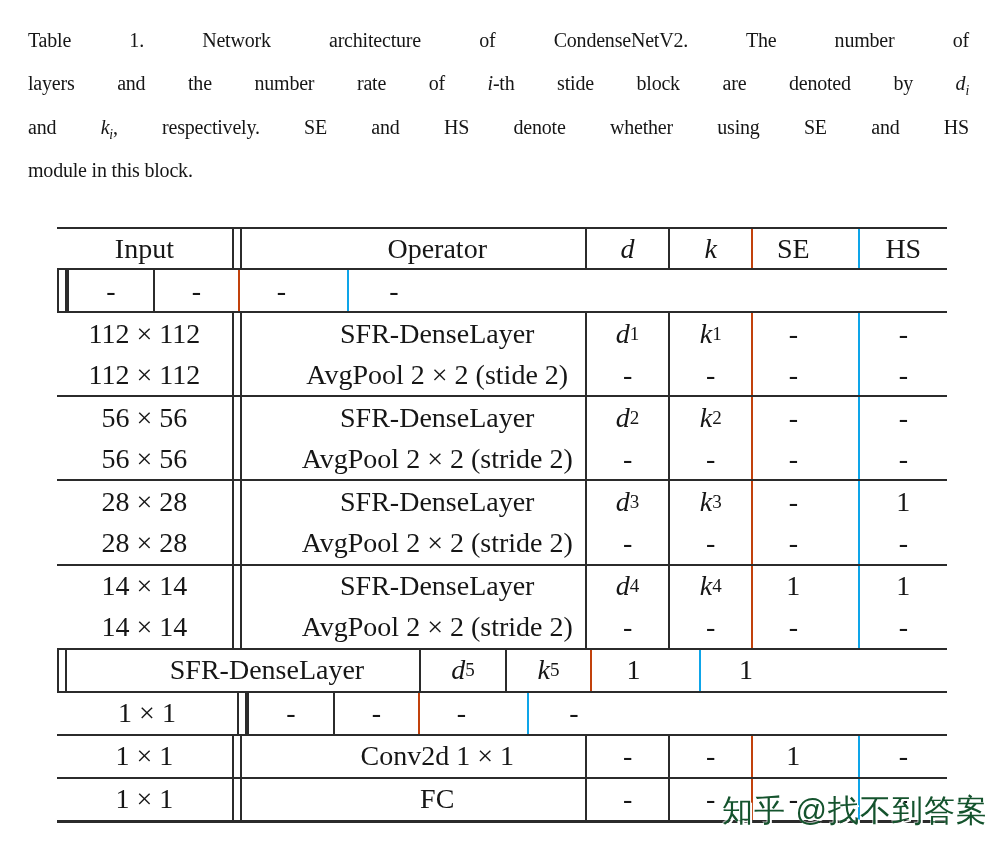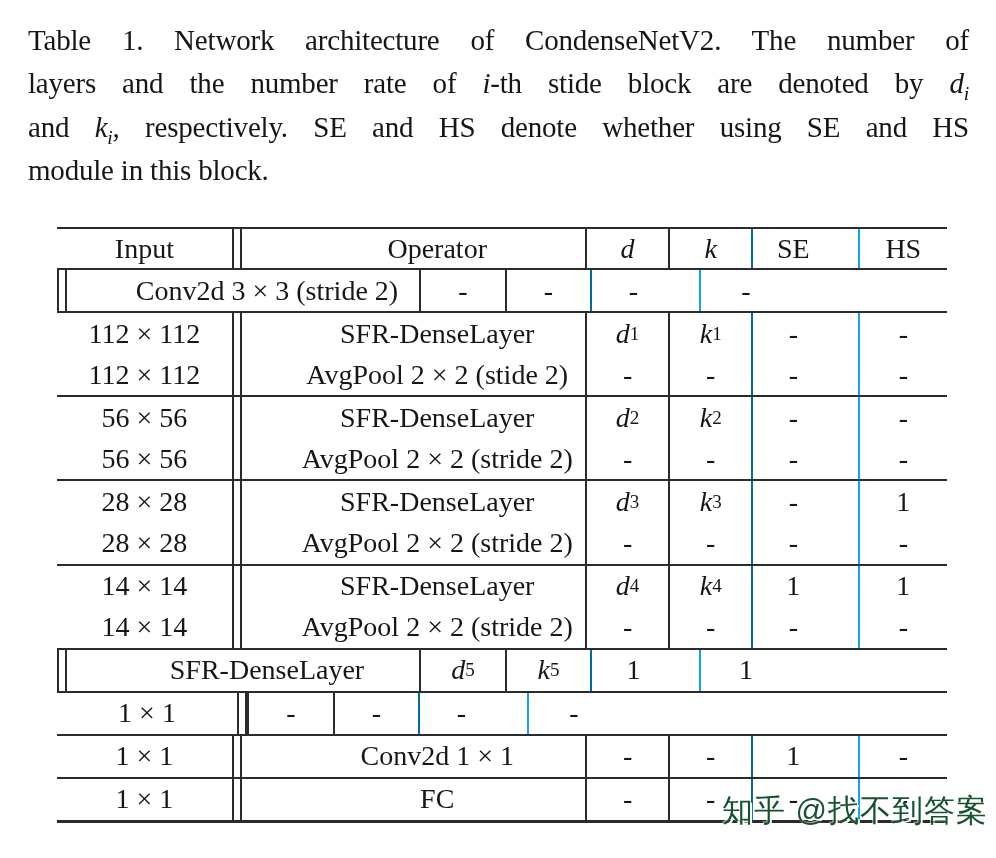--- a/index.html
+++ b/index.html
@@ -4,21 +4,21 @@
 <style>
   html,body { margin:0; padding:0; background:#fff; }
   .page {
     position:relative; width:996px; height:858px; background:#ffffff;
     font-family:"Liberation Serif","DejaVu Serif",serif; color:#161616;
     overflow:hidden;
   }
 
   
   .caption { position:absolute; left:28px; top:19px; width:941px;
-             font-size:29px; line-height:43.4px; letter-spacing:-0.2px; }
+             font-size:20px; line-height:43.4px; letter-spacing:-0.2px; }
   .cap-line { display:block; }
   .cap-line.just { text-align:justify; text-align-last:justify; }
   .it { font-style:italic; }
   sub { font-size:0.68em; line-height:0; }
 
   
   .arch-table {
     position:absolute; left:57px; top:227px; width:890px; height:596px;
     box-sizing:border-box; display:flex; flex-direction:column;
     border-top:2px solid #2b2b2b; border-bottom:3px solid #2b2b2b;
@@ -29,21 +29,21 @@
   .t-data.rule { border-bottom:2px solid #2b2b2b; }
 
   .cell { display:flex; align-items:center; justify-content:center;
           font-size:28px; box-sizing:border-box; white-space:nowrap; }
   .c-input { width:180px;text-align:right; }
   .c-dline { width:10px; align-self:stretch;
              border-left:2px solid #2b2b2b; border-right:2px solid #2b2b2b; }
   .c-op    { width:352px;padding-left:48px; }
   .c-d     { width:86px; border-left:2px solid #2b2b2b; }
   .c-k     { width:85px; border-left:2px solid #2b2b2b; }
-  .c-se    { width:85px; border-left:2px solid #0369a1; }
+  .c-se    { width:85px; border-left:2px solid #c2410c; }
   .c-hs    { width:92px; border-left:2px solid #0ea5e9;margin-left:24px; }
 
   
   .watermark {
     position:absolute; left:722px; top:790px; z-index:5;
     font-family:"Liberation Sans","DejaVu Sans",sans-serif;
     font-size:31px; letter-spacing:1px; color:#14532d;
     text-shadow:2px 2px 0 #ffffff, -1px -1px 0 rgba(255,255,255,0.6);
   }
 </style>
@@ -65,21 +65,20 @@
       <div class="cell c-dline"></div>
       <div class="cell c-op">Operator</div>
       <div class="cell c-d it">d</div>
       <div class="cell c-k it">k</div>
       <div class="cell c-se">SE</div>
       <div class="cell c-hs">HS</div>
     </div>
 
     <div id="rows-host" style="display:contents"><div class="t-row t-data rule">
           <div class="cell c-dline"></div>
-          <div class="cell c-op">Conv2d 3 × 3 (stride 2)</div>
           <div class="cell c-d">-</div>
           <div class="cell c-k">-</div>
           <div class="cell c-se">-</div>
           <div class="cell c-hs">-</div>
         </div><div class="t-row t-data">
           <div class="cell c-input">112 × 112</div>
           <div class="cell c-dline"></div>
           <div class="cell c-op">SFR-DenseLayer</div>
           <div class="cell c-d">
             <span class="it">d</span>

